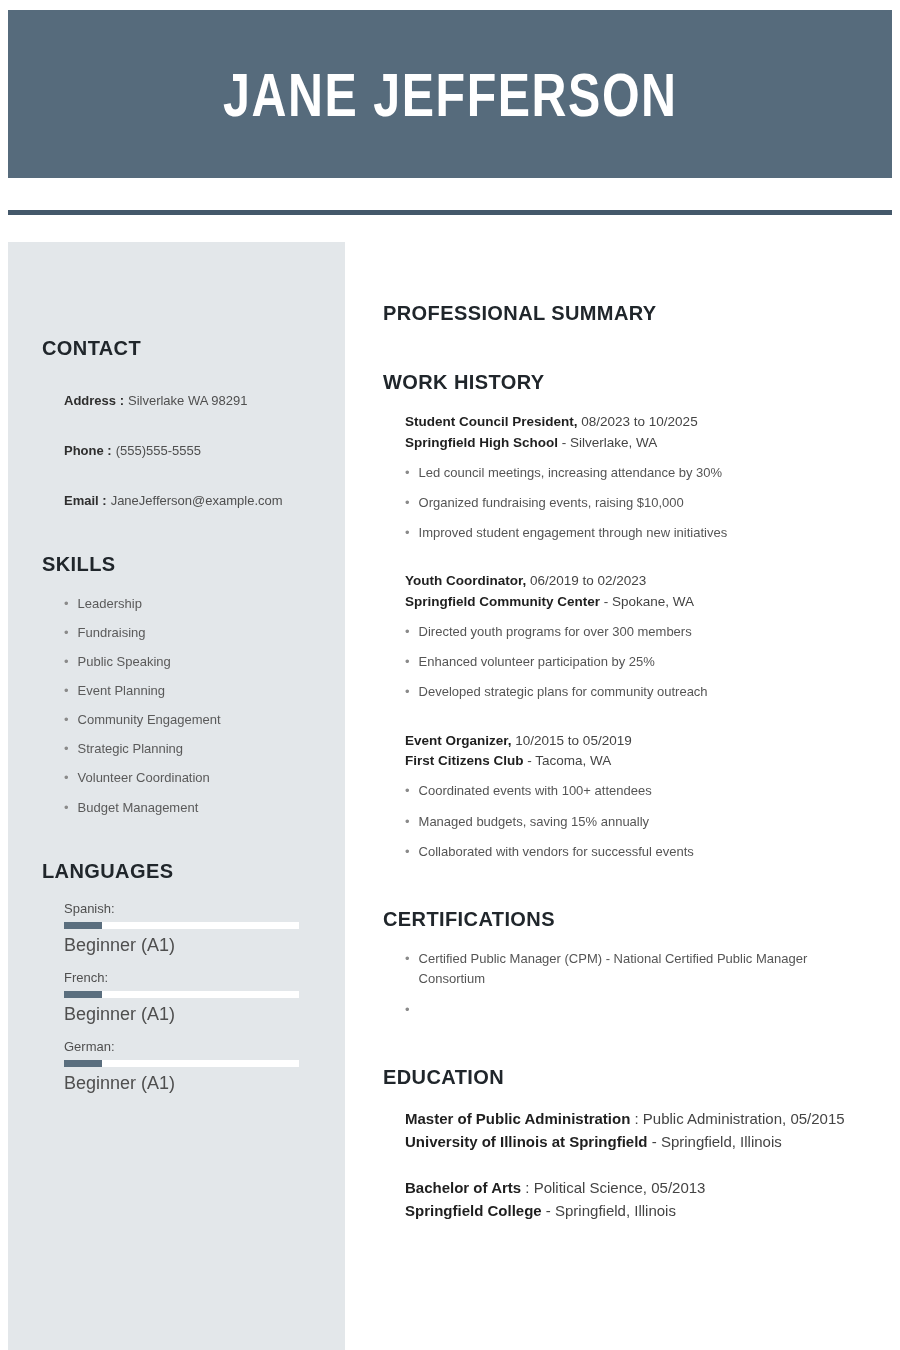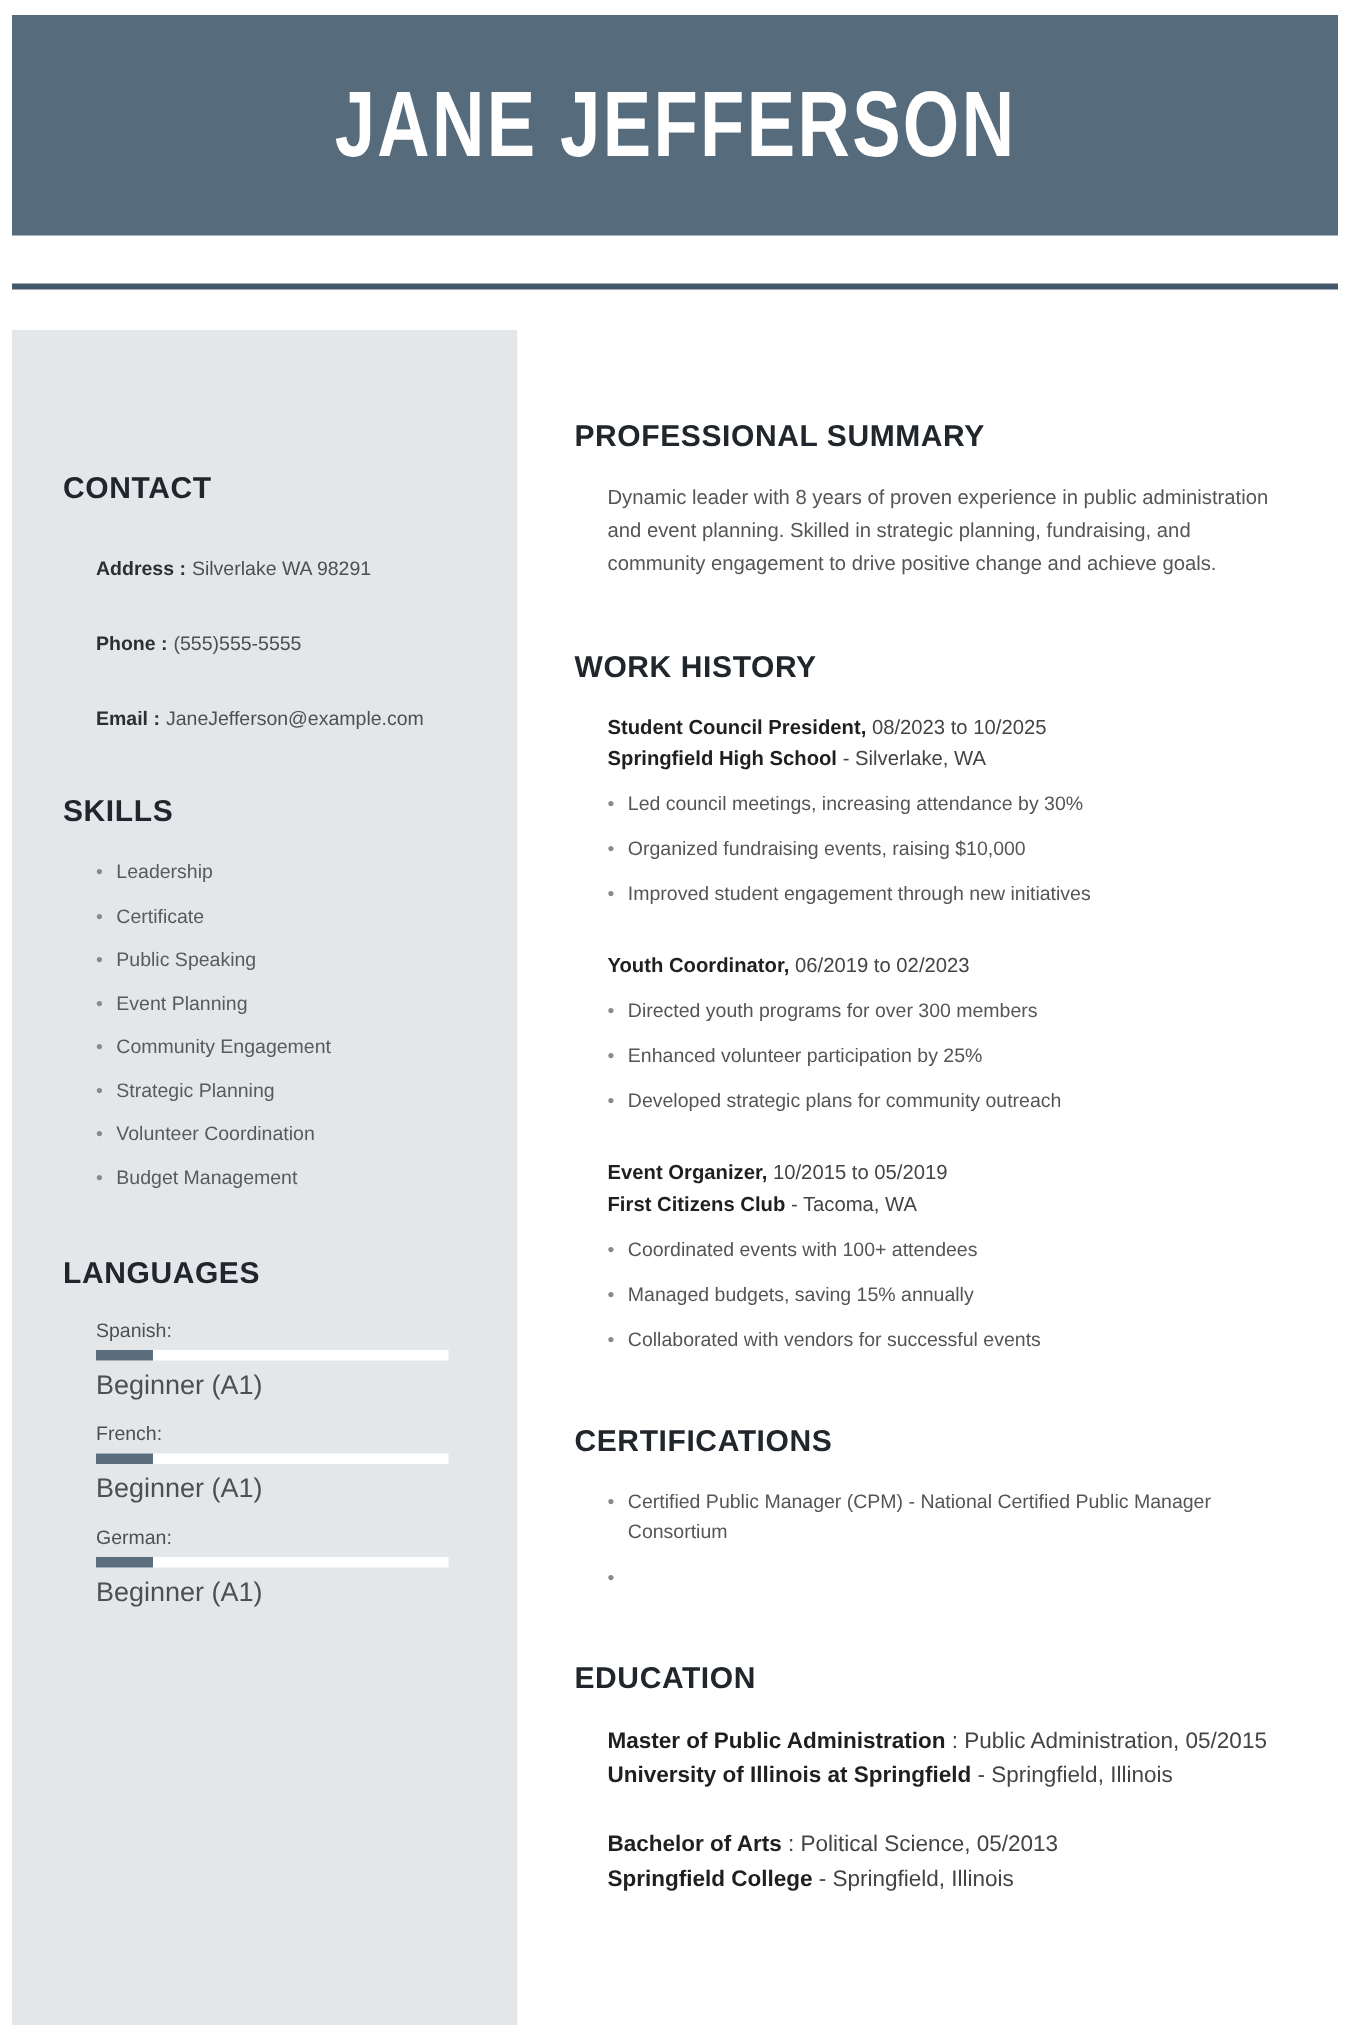--- a/index.html
+++ b/index.html
@@ -93,21 +93,21 @@
 
       <div class="section">
         <div class="section-title">SKILLS</div>
         <div class="indent">
           <div class="skill-item">
               <span class="bullet-dot">•</span>
               <span>Leadership</span>
             </div>
           <div class="skill-item">
               <span class="bullet-dot">•</span>
-              <span>Certificate</span>
+              <span>Fundraising</span>
             </div>
           <div class="skill-item">
               <span class="bullet-dot">•</span>
               <span>Public Speaking</span>
             </div>
           <div class="skill-item">
               <span class="bullet-dot">•</span>
               <span>Event Planning</span>
             </div>
           <div class="skill-item">
@@ -155,21 +155,20 @@
           </div>
         </div>
       </div>
 
     </div>
 
     <div class="main">
 
       <div class="section">
         <div class="section-title">PROFESSIONAL SUMMARY</div>
-        <div class="summary-text indent">Dynamic leader with 8 years of proven experience in public administration and event planning. Skilled in strategic planning, fundraising, and community engagement to drive positive change and achieve goals.</div>
       </div>
 
       <div class="section">
         <div class="section-title">WORK HISTORY</div>
 
         <div class="job indent">
           <div class="job-line"><span class="b">Student Council President,</span> <span>08/2023 to 10/2025</span></div>
           <div class="job-line"><span class="b">Springfield High School</span> <span>- Silverlake, WA</span></div>
           <div class="job-bullets">
             <div class="bullet-item">
@@ -182,20 +181,21 @@
               </div>
             <div class="bullet-item">
                 <span class="bullet-dot">•</span>
                 <span>Improved student engagement through new initiatives</span>
               </div>
           </div>
         </div>
 
         <div class="job indent">
           <div class="job-line"><span class="b">Youth Coordinator,</span> <span>06/2019 to 02/2023</span></div>
+          <div class="job-line"><span class="b">Springfield Community Center</span> <span>- Spokane, WA</span></div>
           <div class="job-bullets">
             <div class="bullet-item">
                 <span class="bullet-dot">•</span>
                 <span>Directed youth programs for over 300 members</span>
               </div>
             <div class="bullet-item">
                 <span class="bullet-dot">•</span>
                 <span>Enhanced volunteer participation by 25%</span>
               </div>
             <div class="bullet-item">

